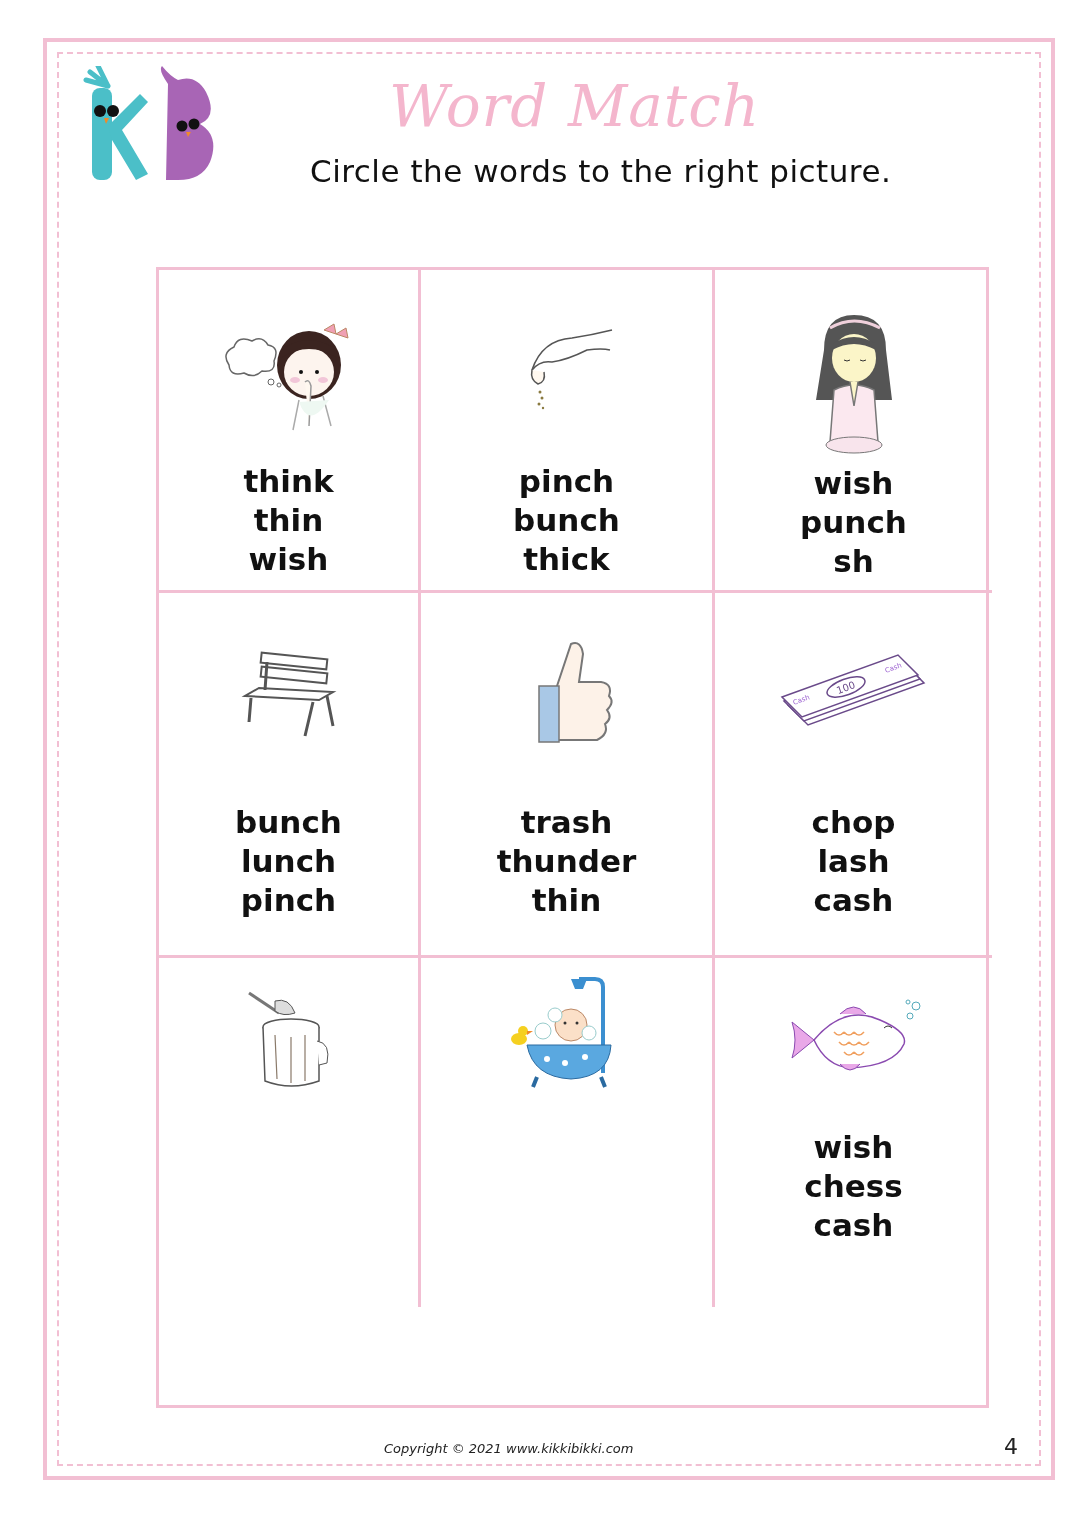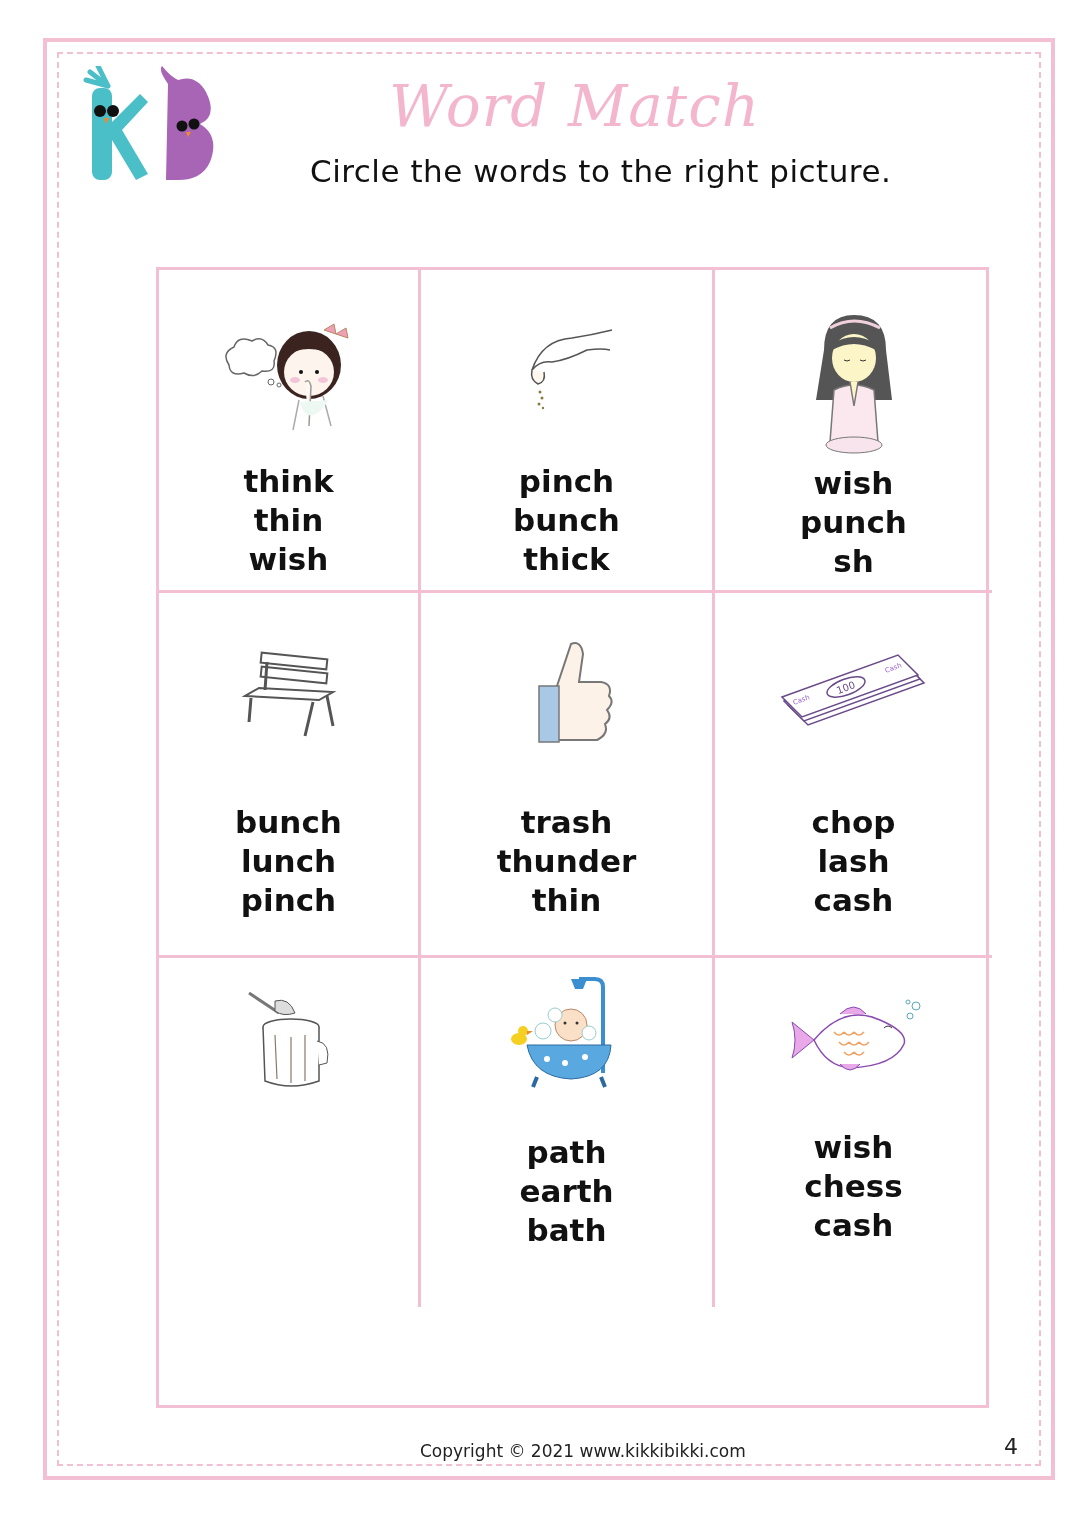--- a/index.html
+++ b/index.html
@@ -11,21 +11,21 @@
   .subtitle { position:absolute; left:310px; top:153px; font-size:31px; color:#111; letter-spacing:0.5px; }
   .grid { position:absolute; left:132px; top:267px; width:833px; height:1141px; border:3px solid #f2bfd3; box-sizing:border-box; display:grid; grid-template-columns:262px 294px 277px; grid-template-rows:323px 365px 349px;margin-left:24px; }
   .cell { border-right:3px solid #f2bfd3; border-bottom:3px solid #f2bfd3; box-sizing:border-box; position:relative; display:flex; flex-direction:column; align-items:center; }
   .cell.c3 { border-right:none; }
   .cell.r3 { border-bottom:none; }
   .pic { height:170px; display:flex; align-items:center; justify-content:center; margin-top:20px; }
   .r2 .pic, .r3 .pic { margin-top:35px; }
   .words { display:flex; flex-direction:column; align-items:center; font-weight:bold; font-size:31px; line-height:39px; color:#111; margin-top:2px; }
   .r2 .words { margin-top:45px; }
   .r3 .words { margin-top:35px; }
-  .footer-copy { position:absolute; left:420px; top:1441px; font-size:17px; color:#222; }
+  .footer-copy { position:absolute; left:384px; top:1441px; font-size:13px; color:#222;font-style:italic; }
   .page-num { position:absolute; left:1004px; top:1434px; font-size:22px; color:#222; }
 </style>
 </head>
 <body>
 
 <div class="outer-border"></div>
 <div class="inner-border"></div>
 
 <svg class="logo" viewBox="0 0 140 120">
   <path d="M30 20 L20 0 M30 20 L12 6 M30 20 L8 14" stroke="#4bbfc8" stroke-width="5" stroke-linecap="round"></path>
@@ -183,25 +183,20 @@
         <path d="M20 72 L104 72 Q102 104 64 106 Q26 104 20 72 Z" fill="#5aa8e0" stroke="#2a6aa0"></path>
         <circle cx="40" cy="86" r="3" fill="#fff"></circle>
           <circle cx="58" cy="90" r="3" fill="#fff"></circle>
           <circle cx="78" cy="84" r="3" fill="#fff"></circle>
         <path d="M30 104 L26 114 M94 104 L98 114" stroke="#2a6aa0" stroke-width="4"></path>
         <ellipse cx="12" cy="66" rx="8" ry="6" fill="#f5d020"></ellipse>
           <circle cx="16" cy="58" r="5" fill="#f5d020"></circle>
           <path d="M20 58 L26 58 L20 62 Z" fill="#f08a2a"></path>
       </svg>
     </div>
-    <div class="words" style="margin-top:30px">
-      <span>path</span>
-      <span>earth</span>
-      <span>bath</span>
-    </div>
   </div>
   <div class="cell r3 c3">
     <div class="pic" style="height:110px;margin-top:25px">
       <svg width="140" height="80" viewBox="0 0 140 80">
         <path d="M30 42 L8 24 Q14 42 8 60 Z" fill="#e9a8e8" stroke="#8a4ab0"></path>
         <path d="M30 42 Q60 6 96 22 Q124 34 120 46 Q110 68 66 70 Q42 68 30 42 Z" fill="#fff" stroke="#8a4ab0" stroke-width="1.5"></path>
         <path d="M56 16 Q70 2 82 16" fill="#e9a8e8" stroke="#8a4ab0"></path>
         <path d="M56 66 Q66 78 76 66" fill="#e9a8e8" stroke="#8a4ab0"></path>
         <g fill="none" stroke="#f0a060" stroke-width="1.5">
           <path d="M50 34 q5 6 10 0 M60 34 q5 6 10 0 M70 34 q5 6 10 0 M55 44 q5 6 10 0 M65 44 q5 6 10 0 M75 44 q5 6 10 0 M60 54 q5 6 10 0 M70 54 q5 6 10 0"></path>

